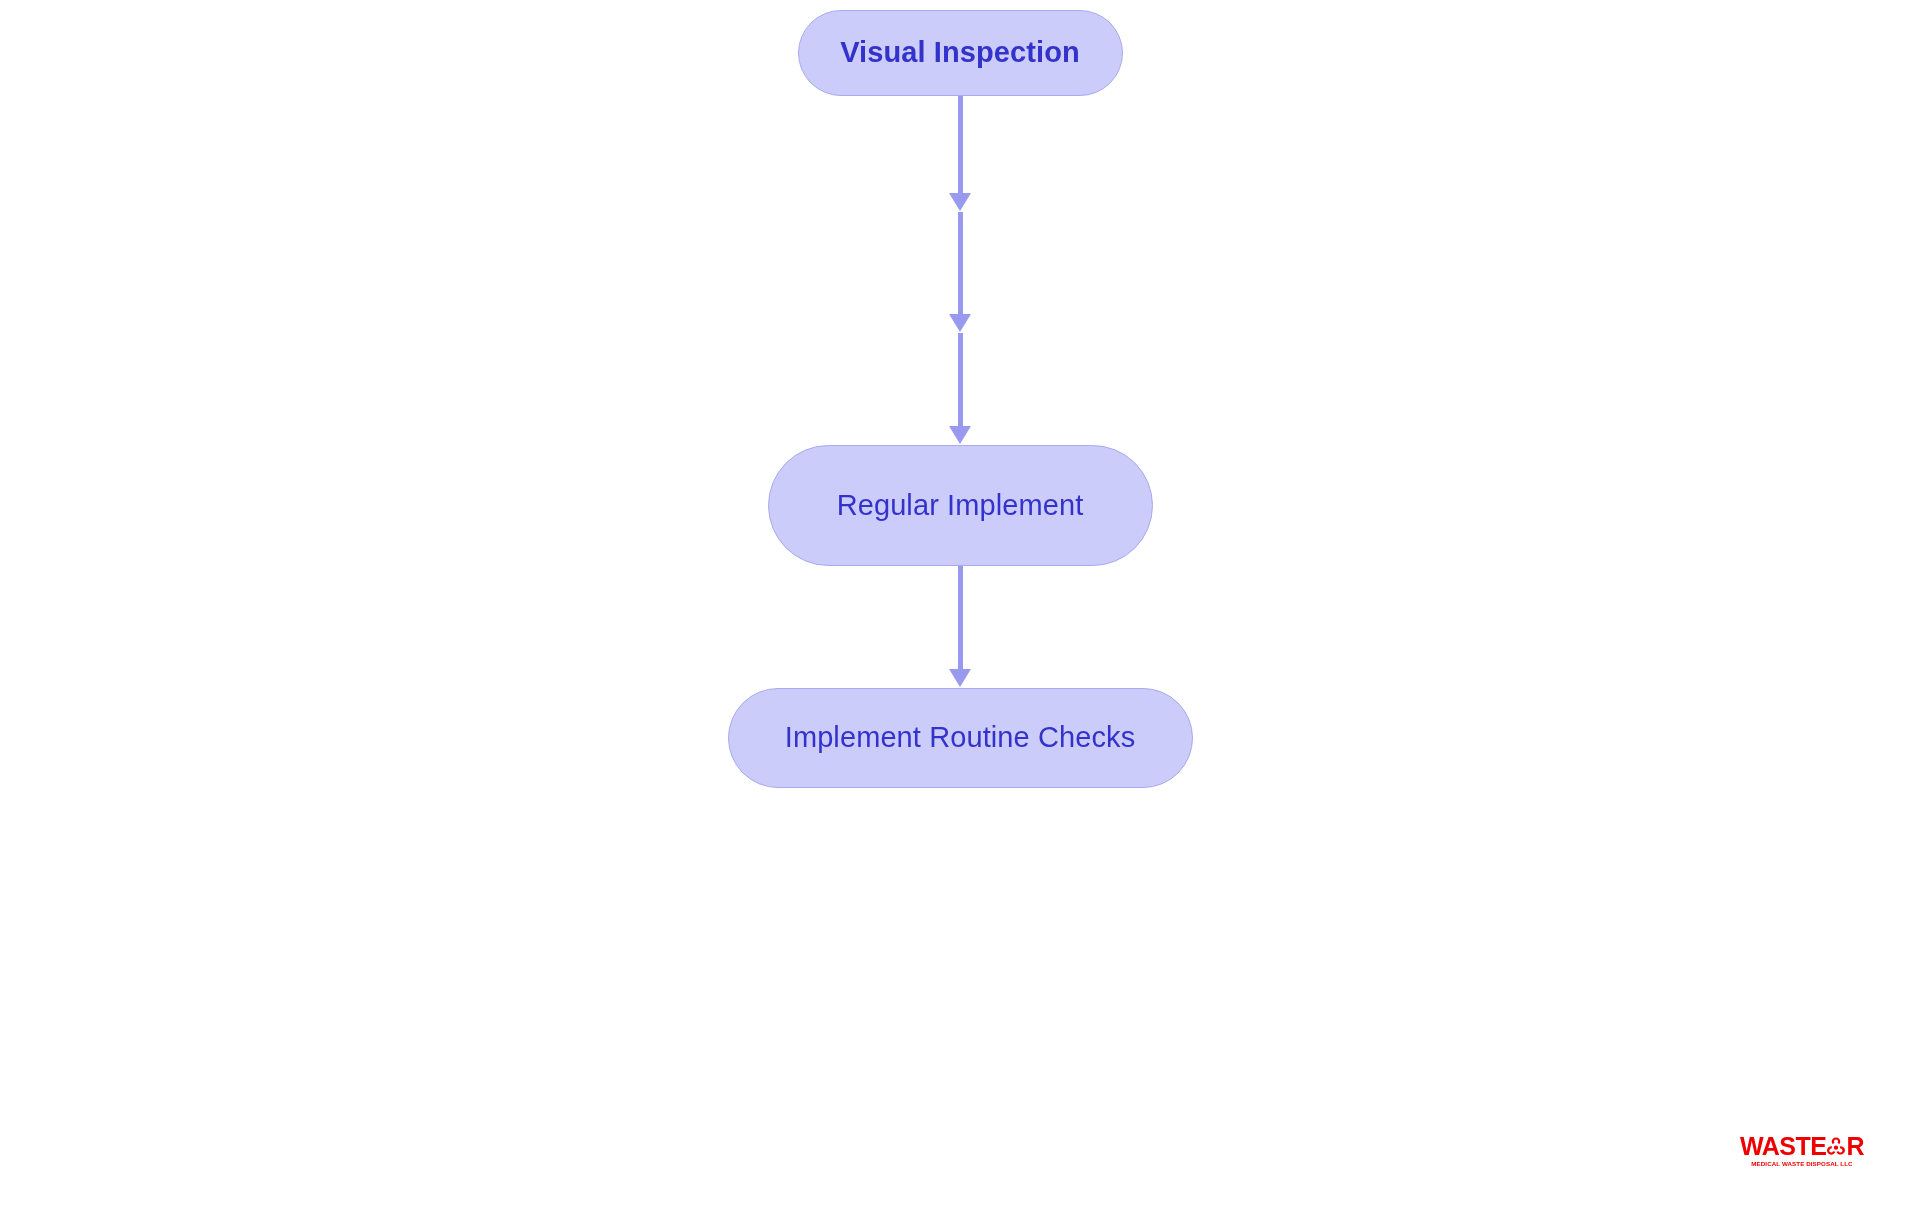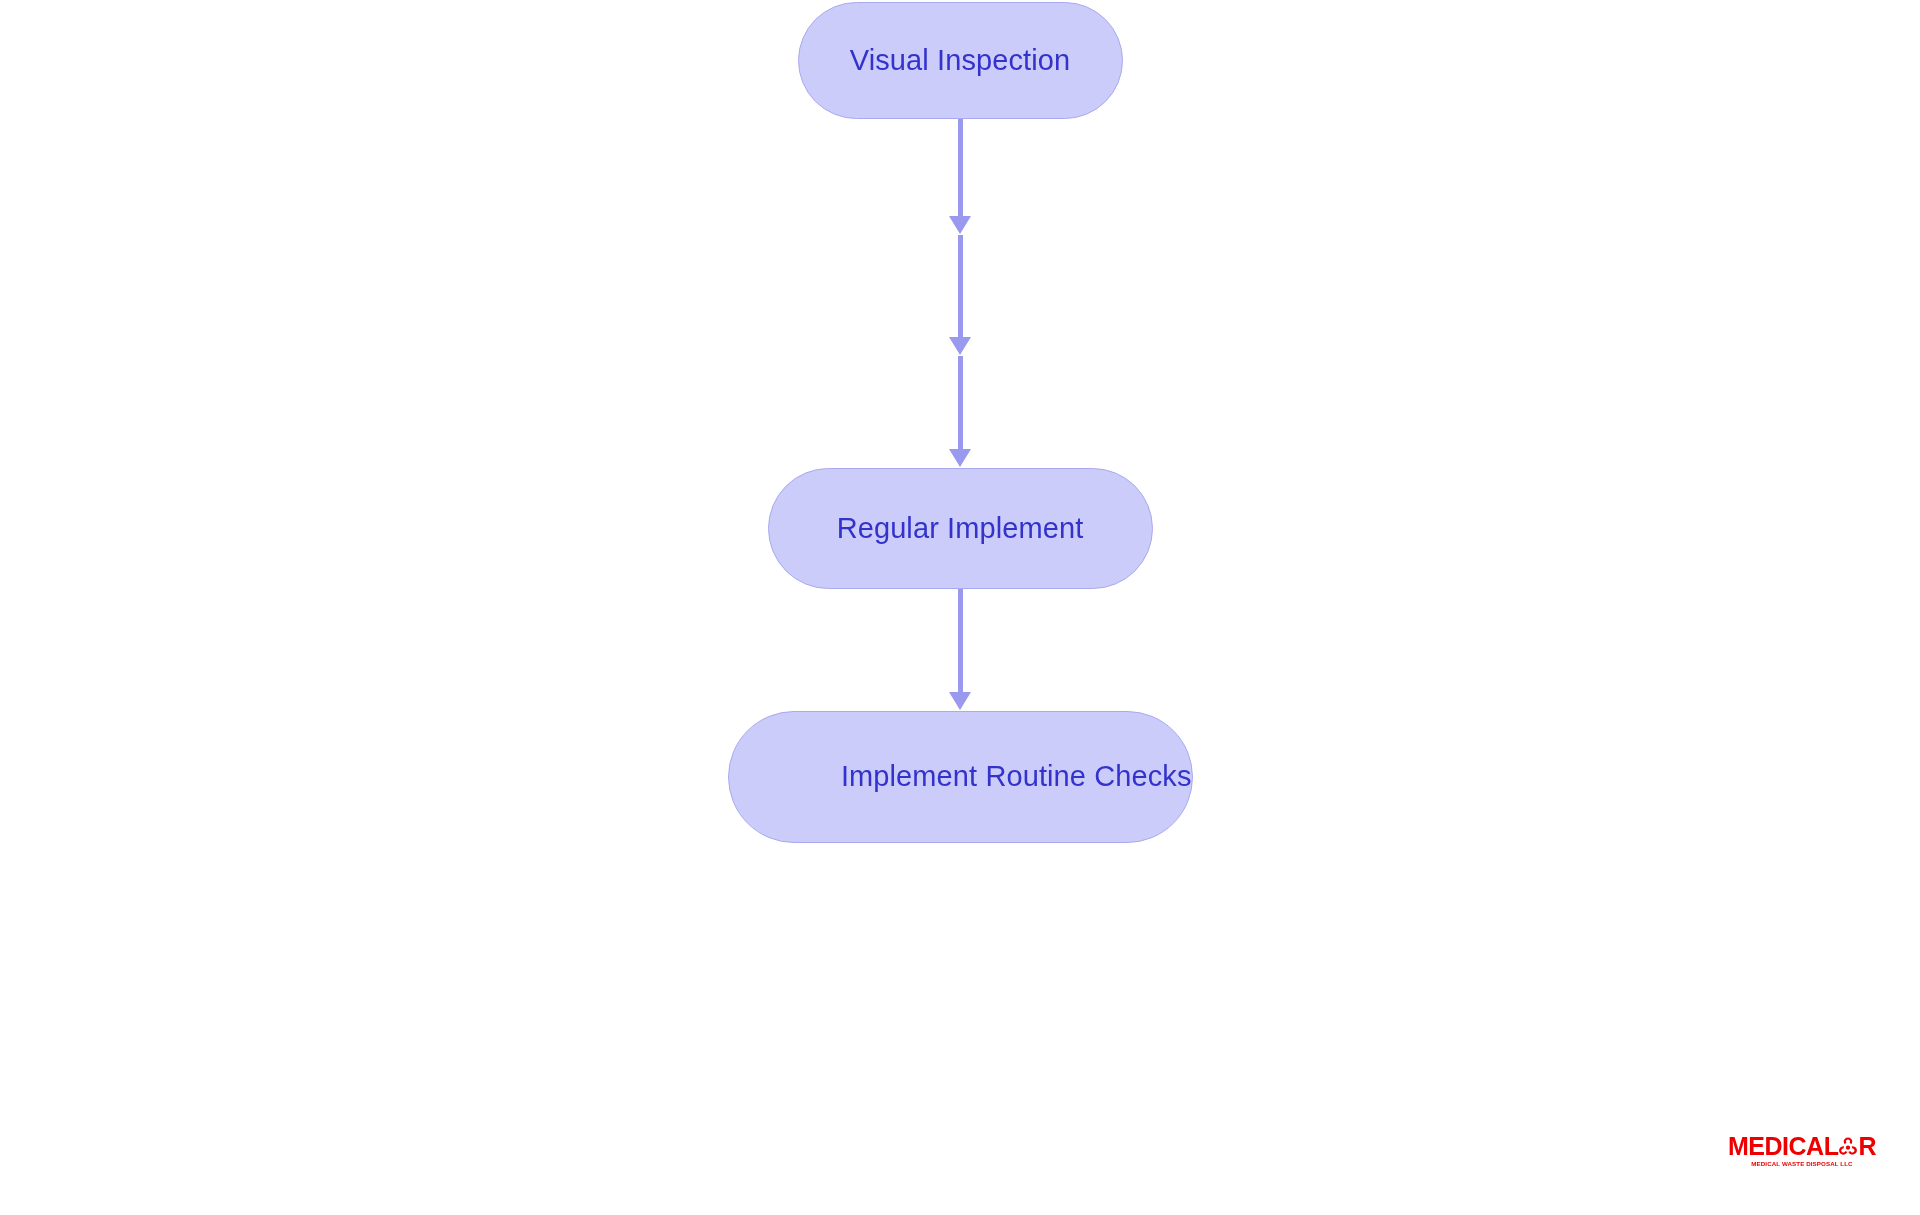--- a/index.html
+++ b/index.html
@@ -45,25 +45,25 @@
     justify-content: center;
     text-align: center;
     font-size: 29px;
     font-weight: 400;
     letter-spacing: 0.1px;
     line-height: 1.1;
     white-space: nowrap;
     user-select: none;
   }
 
-  .node-0 { width: 325px; height: 117px; margin-top: 2px; }
+  .node-0 { width: 325px; height: 86px; margin-top: 10px; font-weight: bold; }
   .node-1 { width: 445px; height: 123px; }
   .node-2 { width: 255px; height: 113px; }
   .node-3 { width: 385px; height: 121px; }
-  .node-4 { width: 465px; height: 132px; justify-content: flex-end; }
+  .node-4 { width: 465px; height: 100px; }
 
   .connector {
     display: flex;
     flex-direction: column;
     align-items: center;
     justify-content: flex-start;
   }
   .connector .stem {
     width: 5px;
     background: #9999ef;
@@ -165,21 +165,21 @@
     </div>
 
     <div class="node node-4">
       <span>Implement Routine Checks</span>
     </div>
 
   </div>
 
   <div id="watermark">
     <div class="wm-word">
-      <span>MEDICAL</span>
+      <span>WASTE</span>
       <span class="wm-biohazard">
         <svg viewBox="0 0 64 64" width="22" height="22" aria-hidden="true">
           <circle cx="32" cy="32" r="31" fill="#ffffff"></circle>
           <g fill="#ee0000">
             <path d="M32 4c-7 0-12.5 5.3-12.5 12 0 3.2 1.2 6 3.3 8.1l4.6-5.2c-.9-.9-1.4-2-1.4-3.3 0-3 2.7-5.4 6-5.4s6 2.4 6 5.4c0 1.3-.5 2.4-1.4 3.3l4.6 5.2c2.1-2.1 3.3-4.9 3.3-8.1C44.5 9.3 39 4 32 4z"></path>
             <path d="M7.6 48c3.5 6 11 8 17.1 4.6 2.8-1.6 4.7-4 5.6-6.8l-6.7-1.5c-.4 1.2-1.2 2.2-2.4 2.9-2.9 1.6-6.5.6-8.1-2-1.6-2.6-.6-6 2.2-7.7 1.2-.7 2.4-.9 3.6-.7l1.5-6.8c-2.9-.4-6 .1-8.8 1.7C6.4 35 4.1 42 7.6 48z"></path>
             <path d="M56.4 48c3.5-6 1.2-13-4.9-16.4-2.8-1.6-5.9-2.1-8.8-1.7l1.5 6.8c1.2-.2 2.4 0 3.6.7 2.8 1.6 3.8 5.1 2.2 7.7-1.6 2.6-5.2 3.6-8.1 2-1.2-.7-2-1.7-2.4-2.9l-6.7 1.5c.9 2.8 2.8 5.2 5.6 6.8 6.1 3.4 13.5 1.4 17-4.5z"></path>
             <circle cx="32" cy="34" r="6.2"></circle>
           </g>
         </svg>

